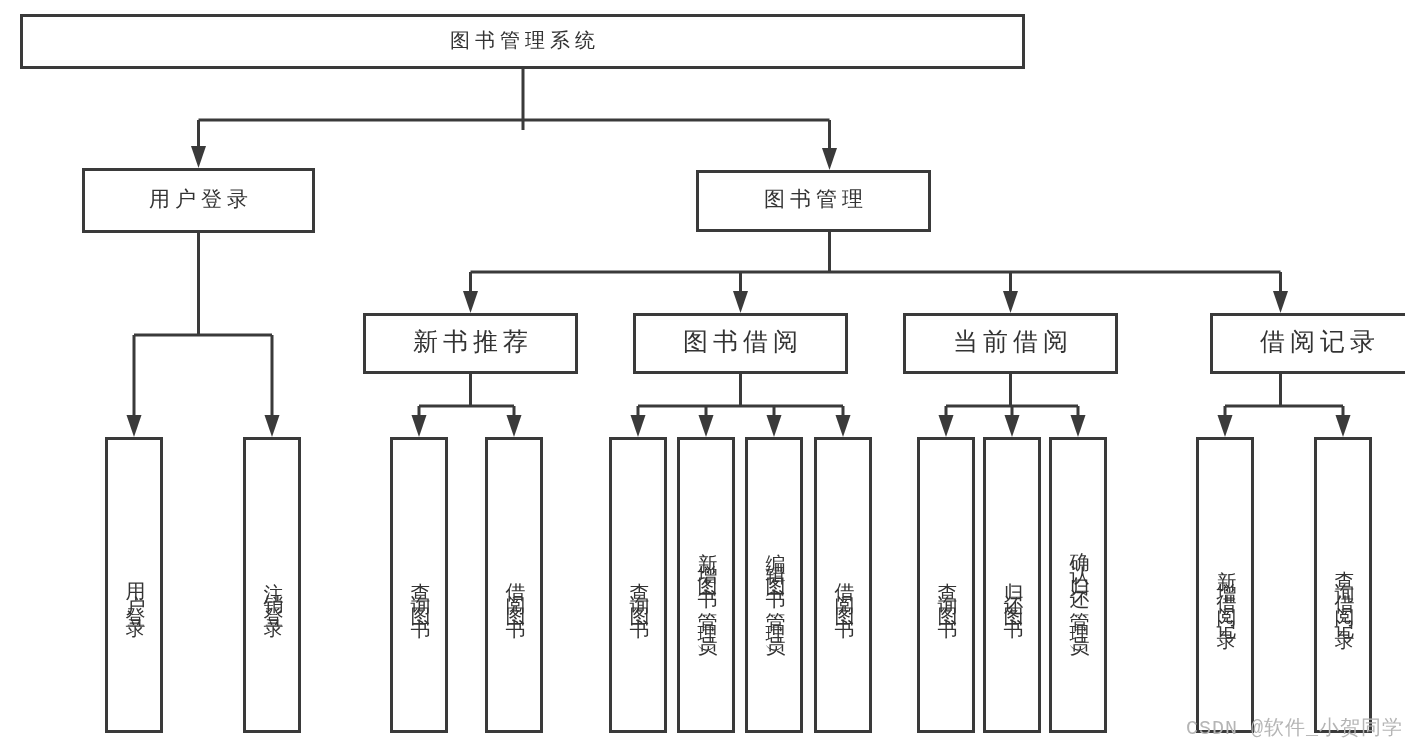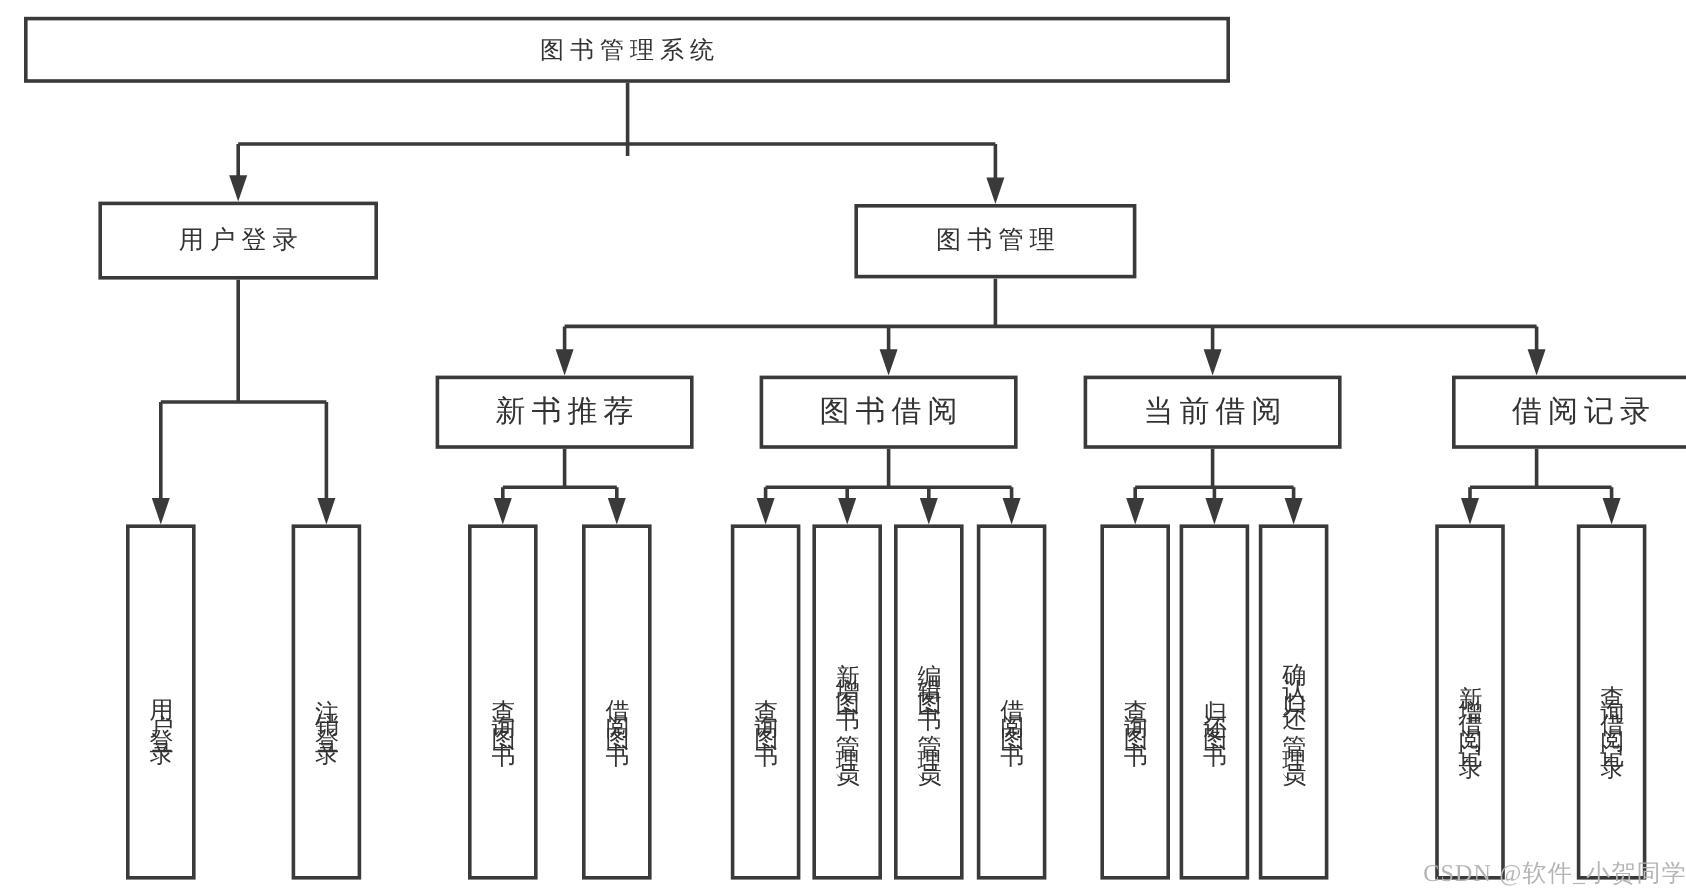--- a/index.html
+++ b/index.html
@@ -1,20 +1,20 @@
 <!DOCTYPE html>
 <html><head>
 <meta charset="utf-8">
 <style>
   html,body{margin:0;padding:0;background:#ffffff;}
   .canvas{
     position:relative;
     width:1405px;height:747px;
     background:#ffffff;
-    font-family:Liberation Serif, serif;
+    font-family:Liberation Mono, monospace;
     overflow:hidden;
   }
   svg.connectors{position:absolute;left:0;top:0;width:1405px;height:747px;}
   .box{
     position:absolute;
     box-sizing:border-box;
     border:3px solid #3a3a3a;
     background:#ffffff;
     display:flex;align-items:center;justify-content:center;
     color:#333333;
@@ -84,21 +84,21 @@
     </g>
   </svg>
 
   <div class="box root-box">
     <span class="hlabel">图书管理系统</span>
   </div>
 
   <div class="box l2-box" style="left:82px;top:168px;width:233px;height:65px;">
     <span class="hlabel">用户登录</span>
   </div>
-  <div class="box l2-box" style="left:712px;top:170px;width:235px;height:62px;">
+  <div class="box l2-box" style="left:696px;top:170px;width:235px;height:62px;">
     <span class="hlabel">图书管理</span>
   </div>
 
   <div class="box l3-box" style="left:363px;">
     <span class="hlabel">新书推荐</span>
   </div>
   <div class="box l3-box" style="left:633px;align-items:center;">
     <span class="hlabel">图书借阅</span>
   </div>
   <div class="box l3-box" style="left:903px;justify-content:center;">

